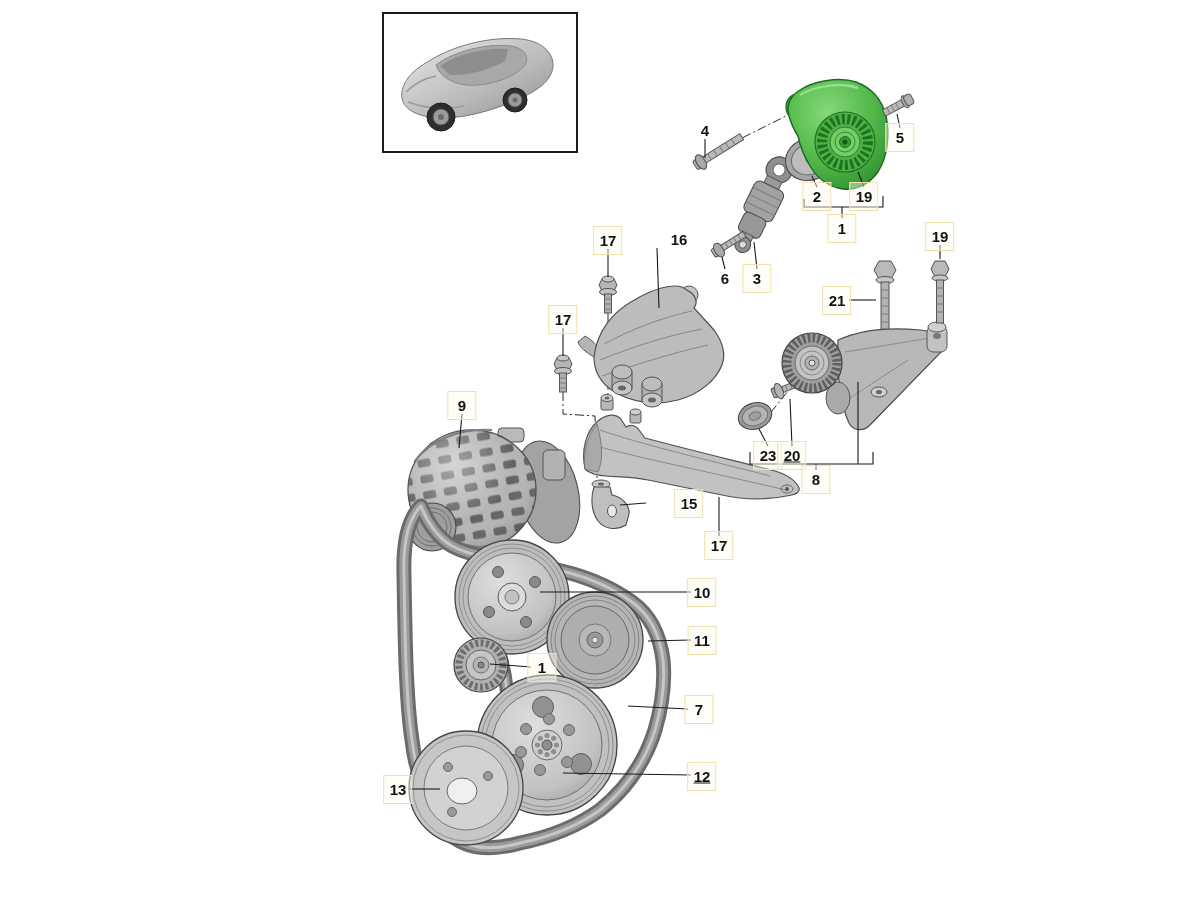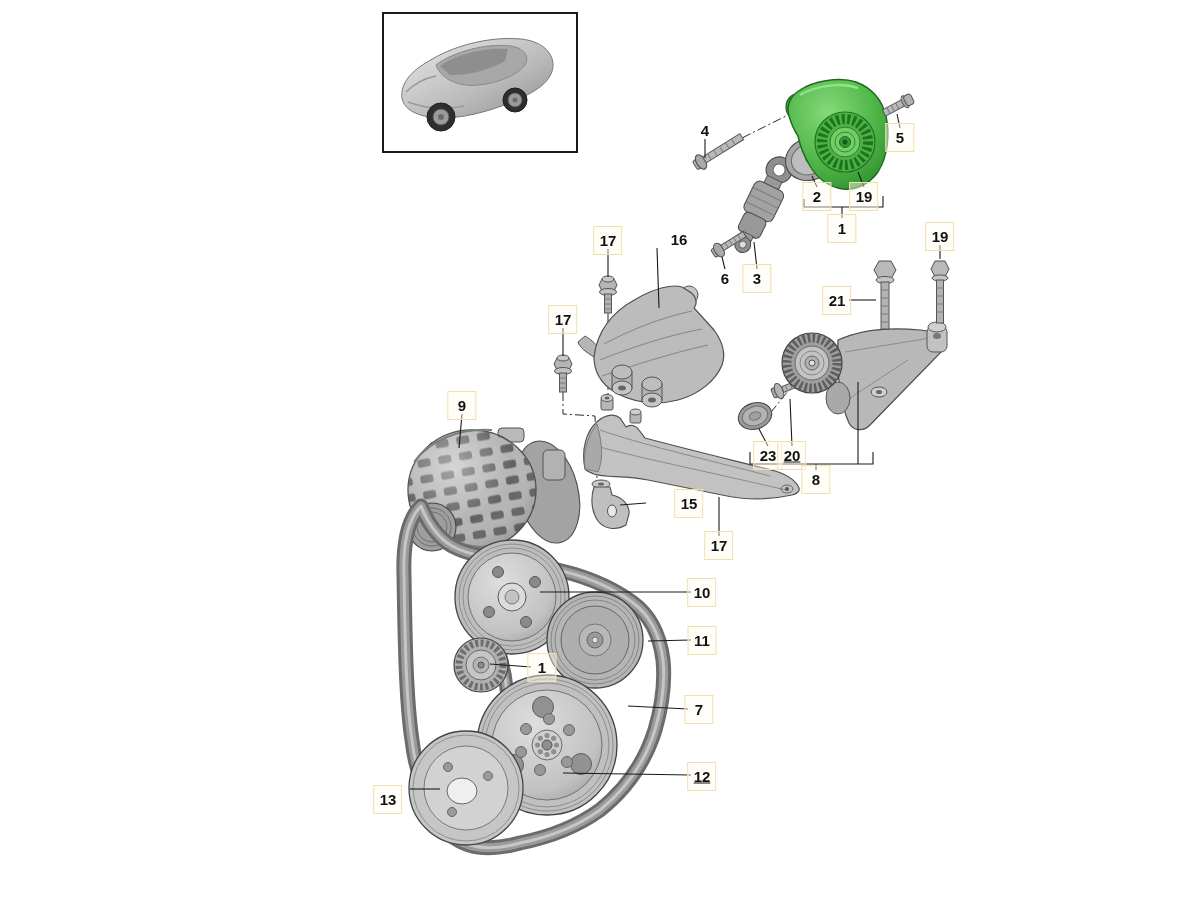--- a/index.html
+++ b/index.html
@@ -383,14 +383,14 @@
   <div class="callout boxed" style="left:768px;top:455px;text-align:right;">23</div>
   <div class="callout boxed" style="left:792px;top:455px;text-decoration:underline;">20</div>
   <div class="callout boxed" style="left:816px;top:479px;">8</div>
   <div class="callout boxed" style="left:658px;top:503px;margin-left:31px;">15</div>
   <div class="callout boxed" style="left:719px;top:545px;">17</div>
   <div class="callout boxed" style="left:702px;top:592px;">10</div>
   <div class="callout boxed" style="left:702px;top:640px;">11</div>
   <div class="callout boxed" style="left:542px;top:667px;">1</div>
   <div class="callout boxed" style="left:699px;top:709px;">7</div>
   <div class="callout boxed" style="left:702px;top:776px;text-decoration:underline;">12</div>
-  <div class="callout boxed" style="left:388px;top:789px;margin-top:10px;">13</div>
+  <div class="callout boxed" style="left:398px;top:789px;">13</div>
 </div>
 
 </body></html>

